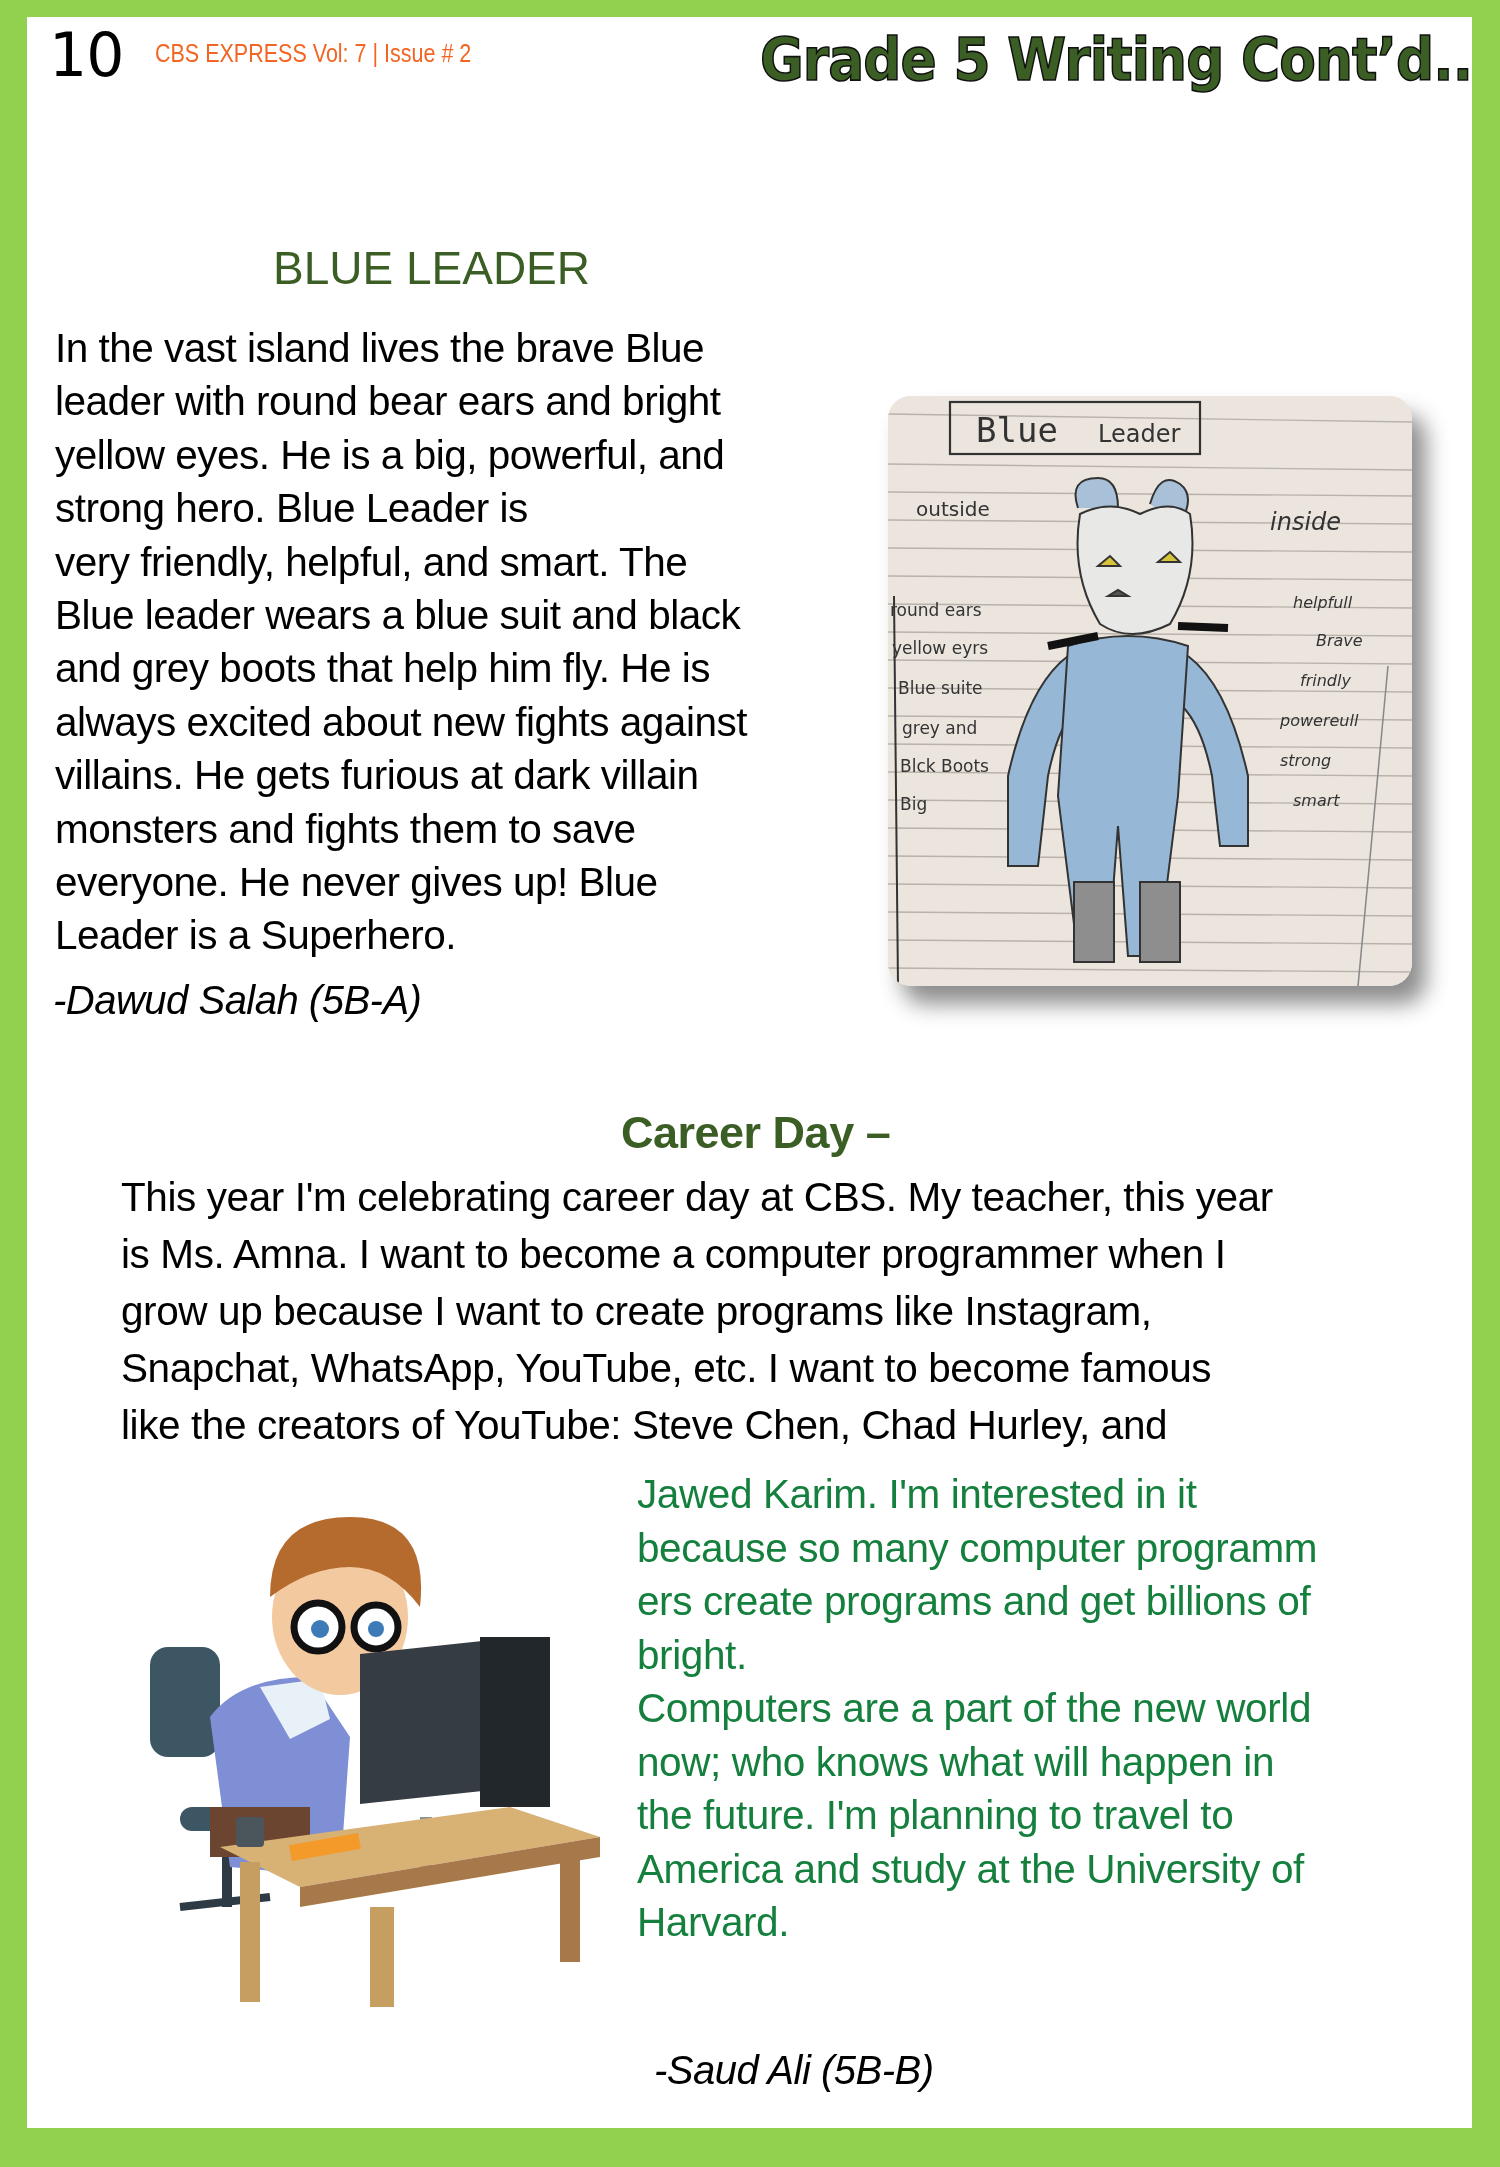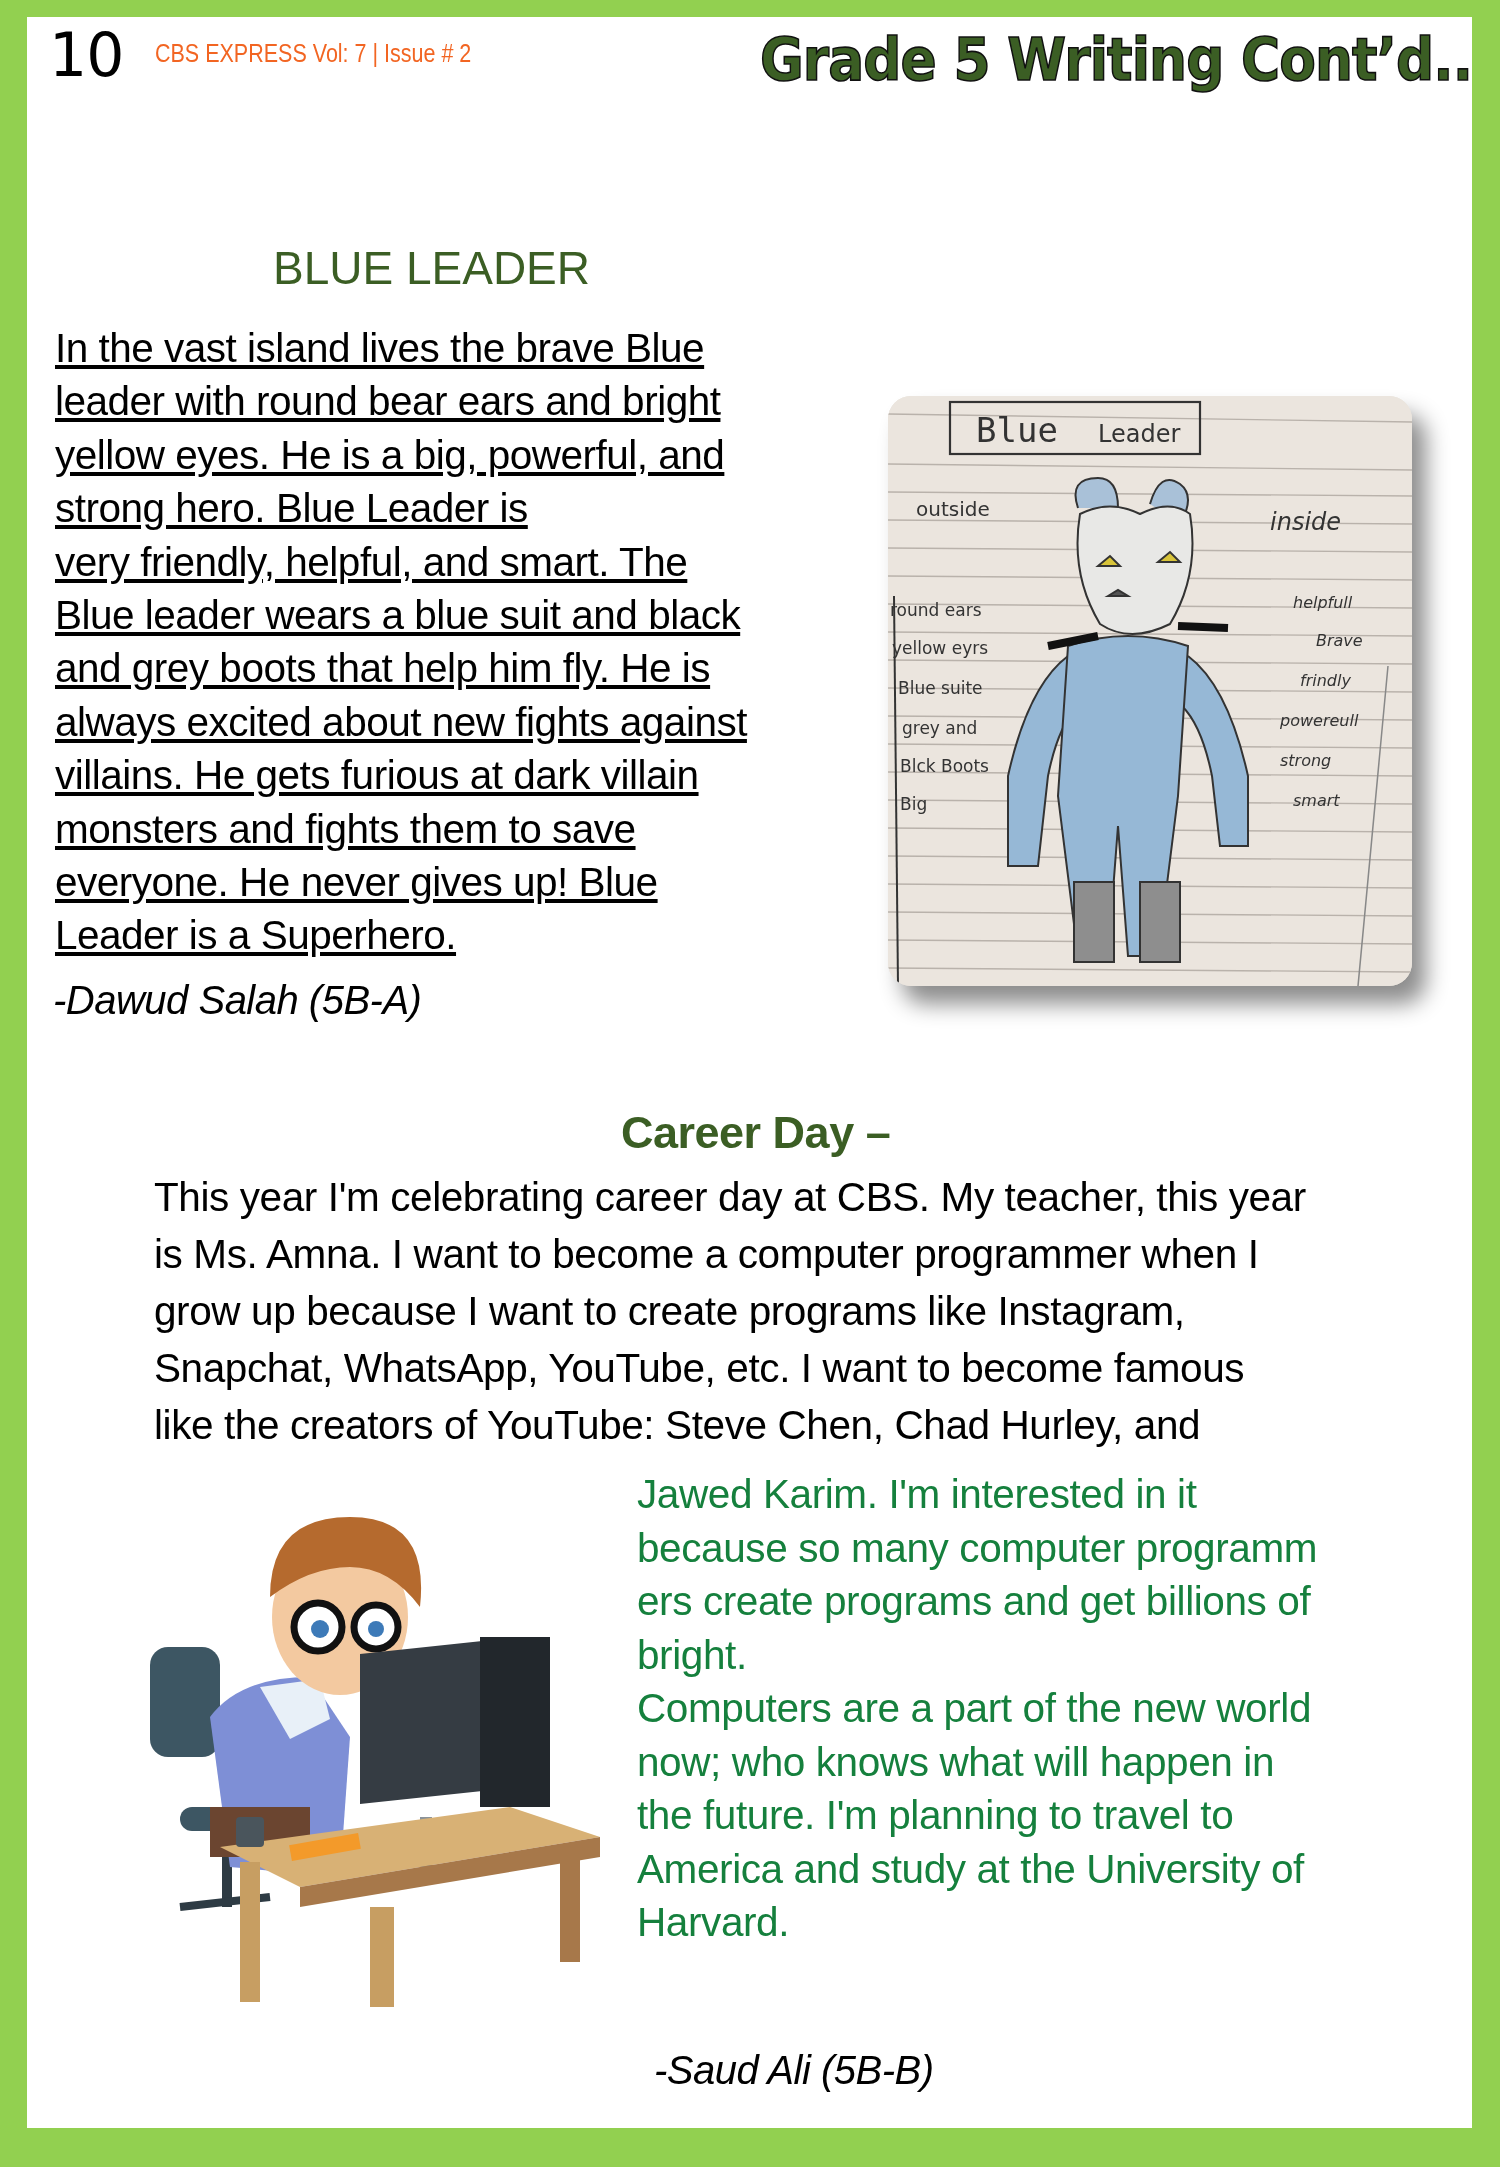--- a/index.html
+++ b/index.html
@@ -33,21 +33,20 @@
 
     
     .sec1-title {
       position: absolute; left: 246px; top: 228px;
       font-size: 46px; font-weight: normal; color: #3B5E24; line-height: 1;
     }
     .sec1-body {
       position: absolute; left: 28px; top: 305px; width: 830px;
       font-size: 40.5px; line-height: 53.4px; color: #000;
       letter-spacing: -0.5px;
-      text-decoration: underline;
     }
     .sec1-body .line { display: block; white-space: nowrap; }
     .sec1-author {
       position: absolute; left: 26px; top: 961px;
       font-size: 40px; font-style: italic; color: #000; letter-spacing: -0.5px;
     }
 
     .drawing-wrap {
       position: absolute; left: 861px; top: 379px; width: 524px; height: 590px;
       background: #e9e3dc;
@@ -58,21 +57,21 @@
     .drawing-wrap svg { display: block; width: 100%; height: 100%; }
 
     
     .sec2-title {
       position: absolute; left: 594px; top: 1093px;
       font-size: 45px; font-weight: bold; color: #3B5E24; line-height: 1;
       letter-spacing: -0.5px;
     }
     .sec2-body-top {
       position: absolute; left: 94px; top: 1152px; width: 1340px;
-      font-size: 40.5px; line-height: 57px; color: #000; letter-spacing: -0.4px; margin-left: 33px;
+      font-size: 40.5px; line-height: 57px; color: #000; letter-spacing: -0.4px;
     }
     .sec2-body-top .line, .sec2-body-right .line { display: block; white-space: nowrap; }
     .sec2-body-right {
       position: absolute; left: 610px; top: 1451px; width: 800px;
       font-size: 40.5px; line-height: 53.5px; color: #15803d; letter-spacing: -0.4px;
     }
     .sec2-author {
       position: absolute; left: 627px; top: 1983px;
       font-size: 40px; font-style: italic; color: #000; letter-spacing: -0.5px; margin-top: 48px;
     }

